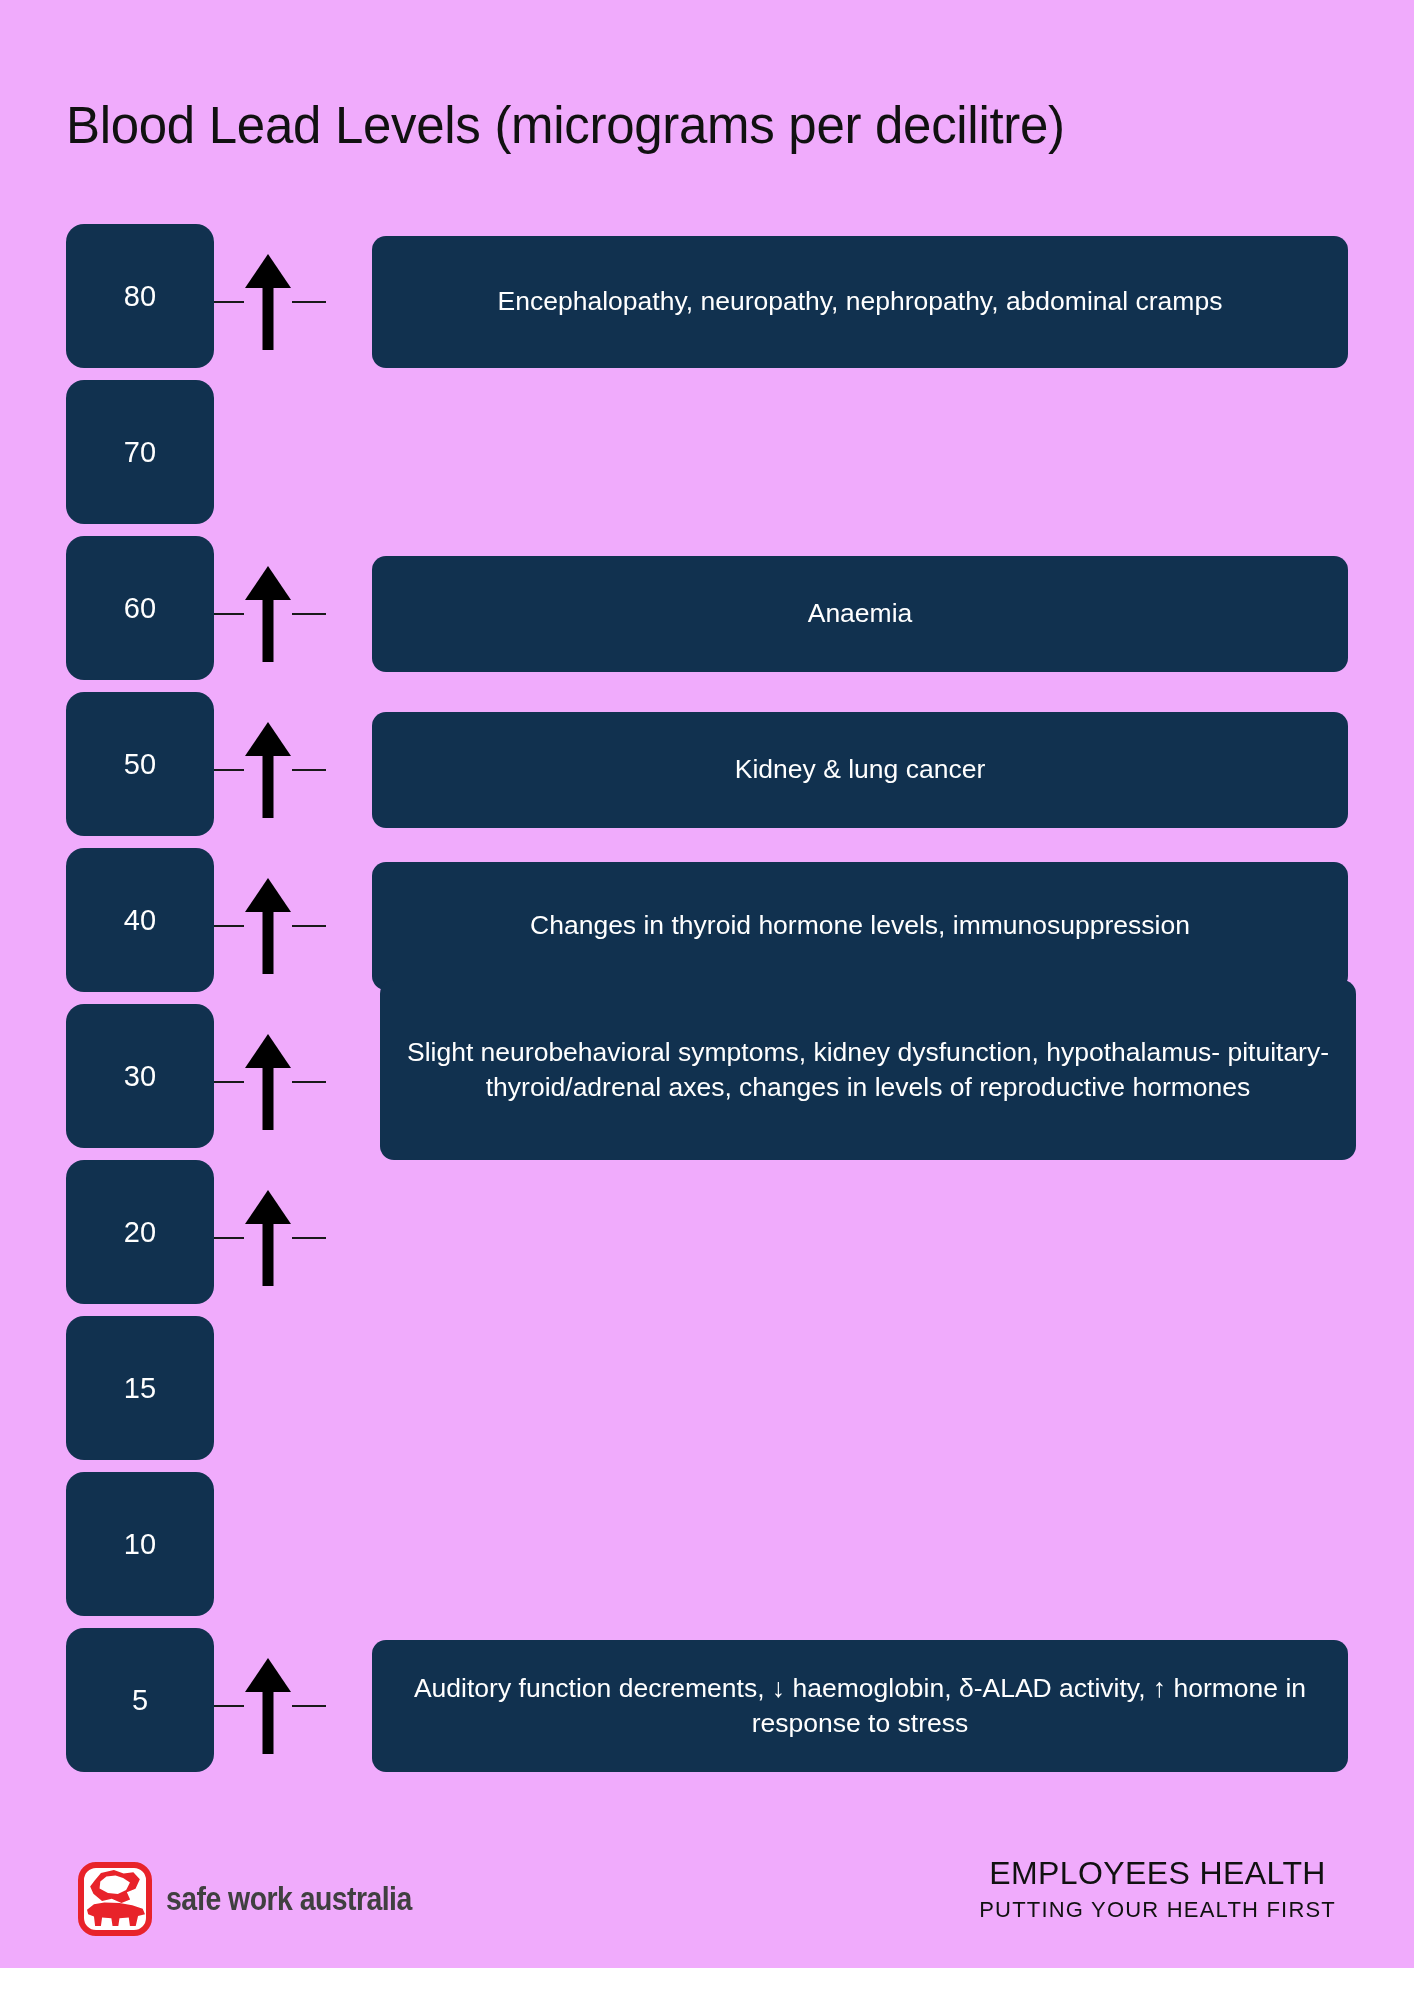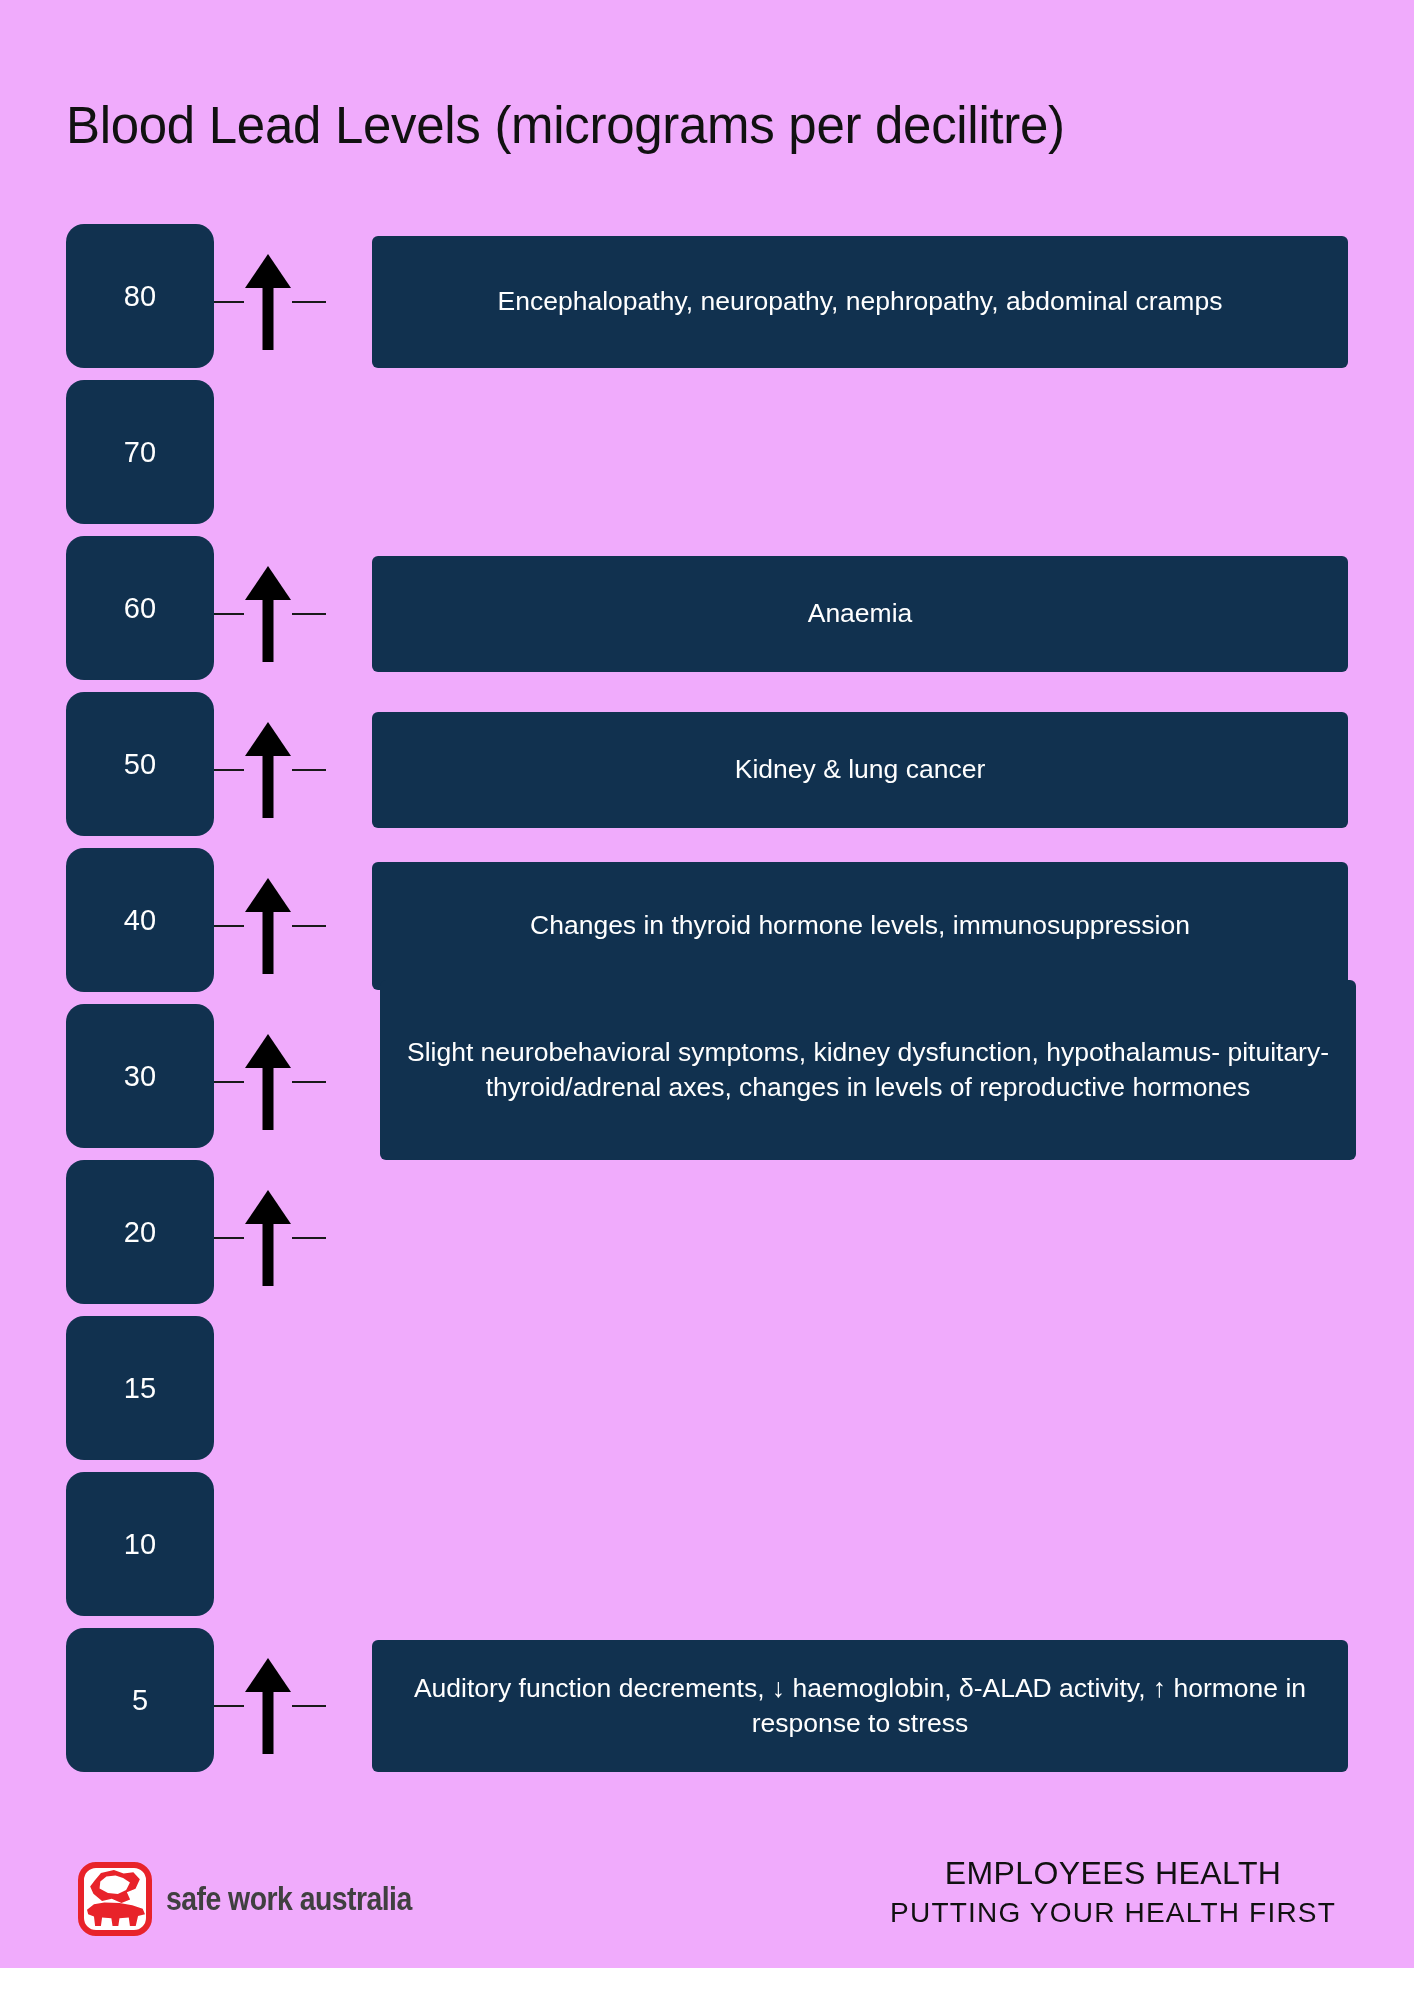--- a/index.html
+++ b/index.html
@@ -109,21 +109,21 @@
     border-left: 23px solid transparent;
     border-right: 23px solid transparent;
     border-bottom: 34px solid #000000;
   }
 
   
   .info-box {
     position: absolute;
     left: 372px;
     background: #11314f;
-    border-radius: 6px;
+    border-radius: 14px;
     color: #ffffff;
     display: flex;
     align-items: center;
     justify-content: center;
     text-align: center;
     padding: 10px 26px;
     width: 976px;
     font-size: 26.5px;
     line-height: 1.33;
     font-weight: 400;
@@ -215,21 +215,21 @@
   }
   .eh-title {
     font-size: 32px;
     font-weight: 400;
     color: #111111;
     letter-spacing: 0.4px;
     line-height: 1.08;
     white-space: nowrap;
   }
   .eh-sub {
-    font-size: 28px;
+    font-size: 22px;
     font-weight: 400;
     color: #111111;
     letter-spacing: 1.2px;
     margin-top: 6px;
     white-space: nowrap;
   }
 </style>
 </head>
 <body>
 

